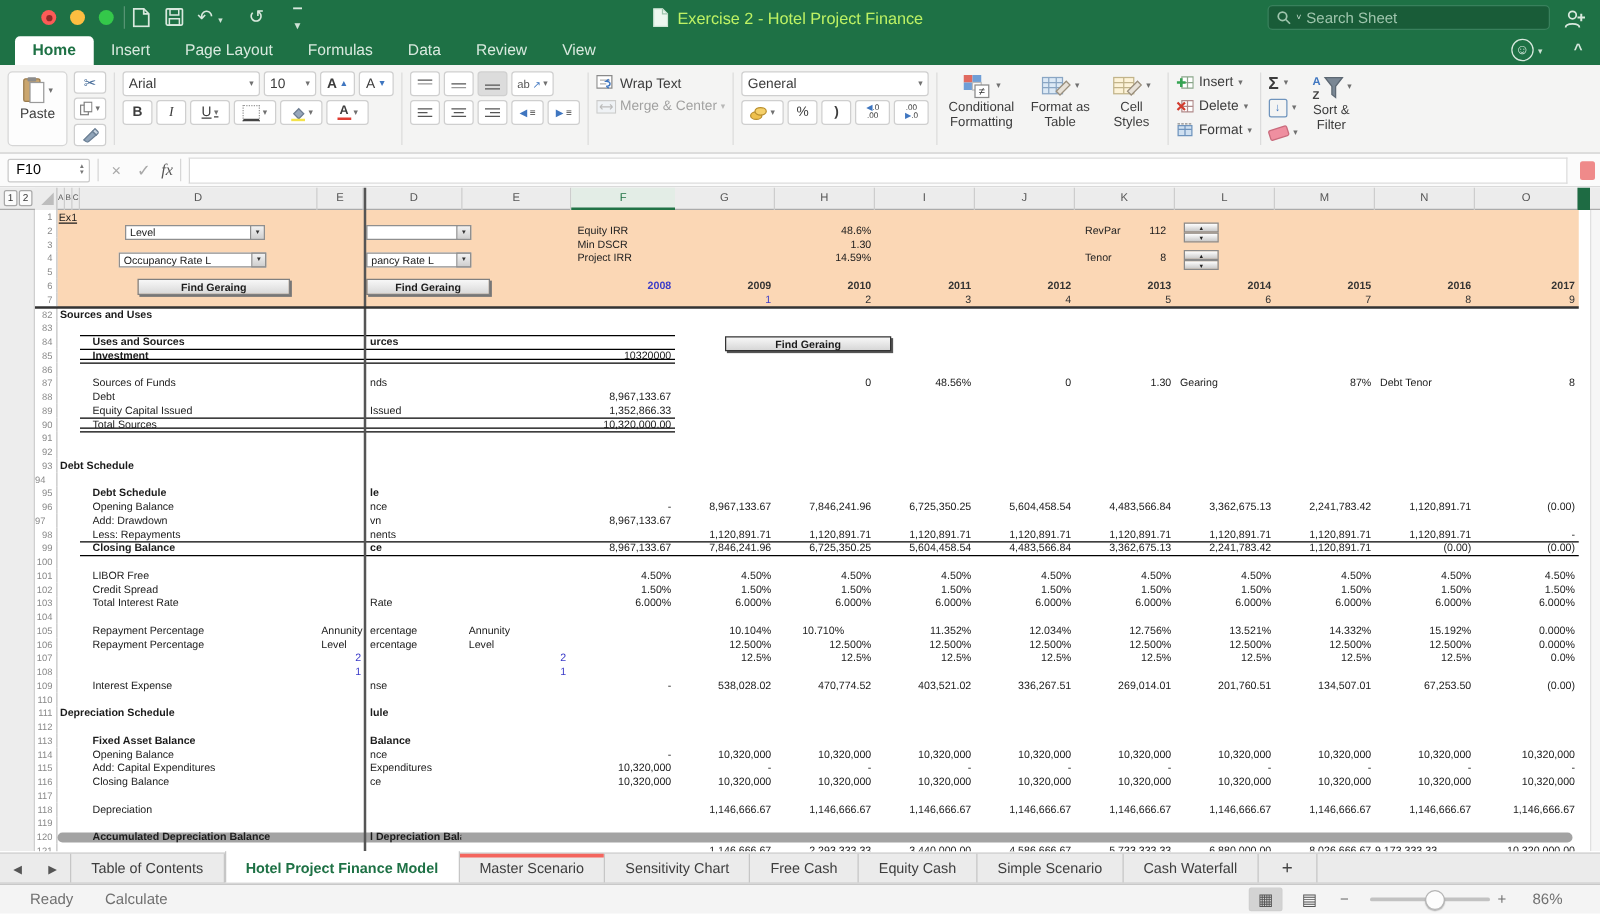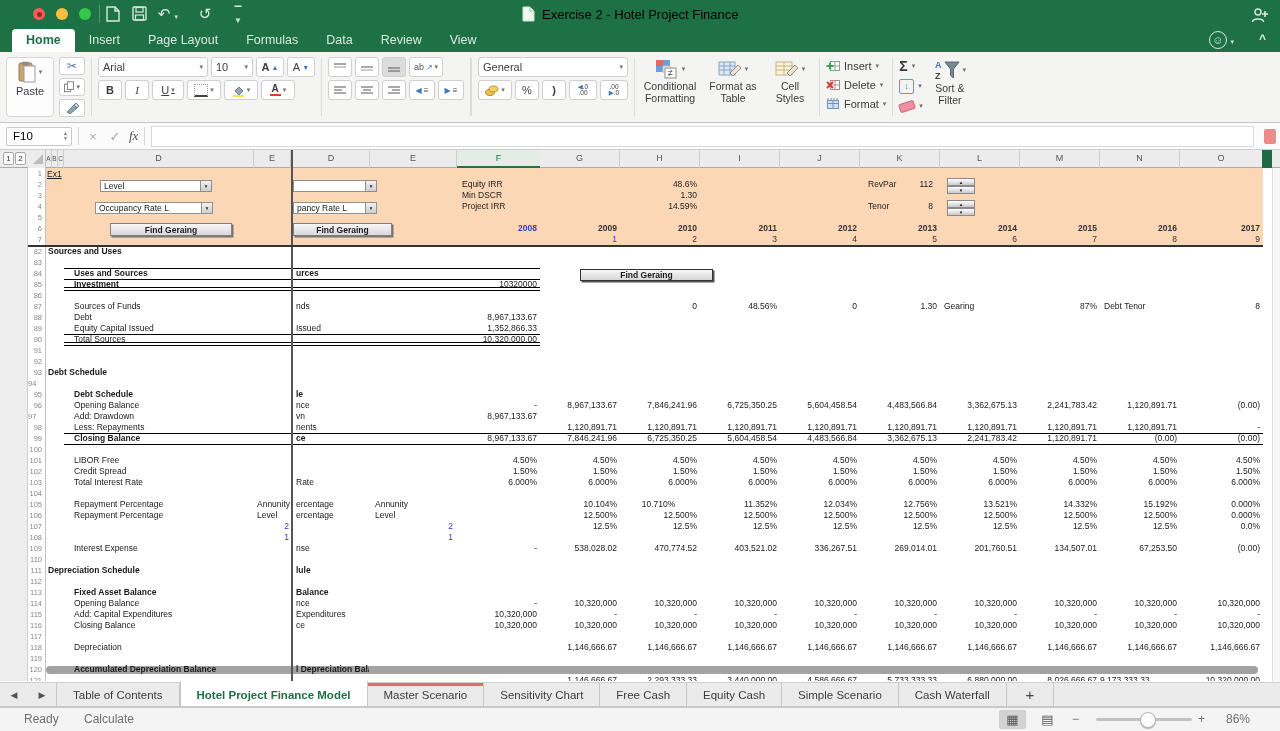--- a/index.html
+++ b/index.html
@@ -6,21 +6,21 @@
   body{width:1280px;height:731px;overflow:hidden;position:relative;background:#fff;
        font-family:"Liberation Sans",sans-serif;-webkit-font-smoothing:antialiased}
   
   #titlebar{position:absolute;top:0;left:0;width:1280px;height:28px;background:#1e7145}
   .tl{position:absolute;top:8px;width:12px;height:12px;border-radius:50%}
   .tl .dot{position:absolute;left:3.5px;top:3.5px;width:5px;height:5px;border-radius:50%;background:rgba(60,0,0,.55)}
   .tbsep{position:absolute;top:5px;width:1px;height:18px;background:rgba(255,255,255,.25)}
   .tbico{position:absolute;top:3px;color:#d9e9de;font-size:15px;line-height:22px;text-align:center;width:24px;height:22px}
   .tbico svg{display:block;margin:3px auto 0}
   .crtw{font-size:7px;color:#cfe3d6}
-  #tb-title{position:absolute;top:6px;left:522px;color:#000000;font-size:13px;display:flex;gap:7px;align-items:center}
+  #tb-title{position:absolute;top:6px;left:522px;color:#bef264;font-size:13px;display:flex;gap:7px;align-items:center}
   #searchbox{position:absolute;top:4px;left:1014px;width:226px;height:20px;border-radius:4px;
              background:#195c38;border:1px solid #39805c;display:flex;align-items:center;color:#9fc5ad;font-size:12px;gap:4px;padding:0 6px;box-sizing:border-box}
   
   #tabrow{position:absolute;top:28px;left:0;width:1280px;height:24px;background:#1e7145}
   #rtabs{display:flex;height:24px;align-items:flex-end;padding-left:12px}
   .rtab{color:#d8e9de;font-size:12.5px;padding:4px 14px 5px;cursor:default;white-space:nowrap}
   .rtab.active{background:#fff;color:#1e7145;font-weight:bold;border-radius:4px 4px 0 0}
   
   #ribbon{position:absolute;top:52px;left:0;width:1280px;height:71px;background:#f4f4f3;
           border-bottom:1px solid #c6c6c6;display:flex;align-items:stretch;font-size:11px;color:#3c3c3c;box-sizing:border-box}
@@ -95,20 +95,28 @@
   <div class="tbico" style="left:153px;width:30px"><span>↶</span> <span class="crtw">▾</span></div>
   <div class="tbico" style="left:193px"><span>↺</span></div>
   <div class="tbico" style="left:226px;font-size:9px;line-height:9px;padding-top:4px">▔<br><span class="crtw" style="font-size:8px">▼</span></div>
   <div id="tb-title">
     <svg width="13" height="16" viewBox="0 0 13 16">
         <path d="M1 1 h7 l4 4 v10 h-11 z" fill="#eef7f0" stroke="#cfe5d6"></path>
         <path d="M8 1 v4 h4" fill="none" stroke="#9fc5ad"></path>
       </svg>
     <span>Exercise 2 - Hotel Project Finance</span>
   </div>
+  <div id="searchbox">
+    <svg width="12" height="12" viewBox="0 0 12 12">
+        <circle cx="5" cy="5" r="3.4" fill="none" stroke="#9fc5ad" stroke-width="1.4"></circle>
+        <line x1="7.6" y1="7.6" x2="11" y2="11" stroke="#9fc5ad" stroke-width="1.4"></line>
+      </svg>
+    <span class="crtw">˅</span>
+    <span>Search Sheet</span>
+  </div>
   <div class="tbico" style="left:1248px;top:4px">
     <svg width="18" height="16" viewBox="0 0 18 16">
         <circle cx="7" cy="5" r="3" fill="none" stroke="#d9e9de" stroke-width="1.4"></circle>
         <path d="M1.5 15 c0-4 11-4 11 0" fill="none" stroke="#d9e9de" stroke-width="1.4"></path>
         <path d="M14 4 v6 M11 7 h6" stroke="#d9e9de" stroke-width="1.6"></path>
       </svg>
   </div>
 </div>
 
 <div id="tabrow">
@@ -253,20 +261,40 @@
               <line x1="0" y1="7" x2="12" y2="7" stroke="#555"></line>
             </svg>
           </div>
         <div class="btn" style="width:26px;font-size:8px"><span class="blue">◀</span>≡</div>
         <div class="btn" style="width:26px;font-size:8px"><span class="blue">▶</span>≡</div>
       </div>
     </div>
   </div>
   <div class="rgsep"></div>
 
+  <div class="rg">
+    <div class="col" style="gap:6px;padding-top:3px">
+      <div class="rrow">
+        <svg width="16" height="13" viewBox="0 0 16 13">
+            <rect x="0.5" y="0.5" width="12" height="10" fill="#fff" stroke="#8a8a8a"></rect>
+            <path d="M3 4 h8 M3 7 h5" stroke="#b0b0b0"></path>
+            <path d="M8 9 c4 0 4-4 0-4 l2-1.5 M8 9 l2 1.5" fill="none" stroke="#3f76c0" stroke-width="1.2"></path>
+          </svg>
+        <span>Wrap Text</span>
+      </div>
+      <div class="rrow grayed">
+        <svg width="16" height="11" viewBox="0 0 16 11">
+            <rect x="0.5" y="0.5" width="15" height="10" fill="#eaf1f8" stroke="#9a9a9a"></rect>
+            <path d="M3 5.5 h10 M3 5.5 l2-2 M3 5.5 l2 2 M13 5.5 l-2-2 M13 5.5 l-2 2" fill="none" stroke="#777"></path>
+          </svg>
+        <span>Merge &amp; Center</span>
+          <span class="crt">▾</span>
+      </div>
+    </div>
+  </div>
   <div class="rgsep"></div>
 
   <div class="rg">
     <div class="col">
       <div class="sel" style="width:150px;justify-content:space-between">
           <span>General</span>
           <span class="crt">▾</span>
         </div>
       <div class="rrow">
         <div class="btn" style="width:34px">

